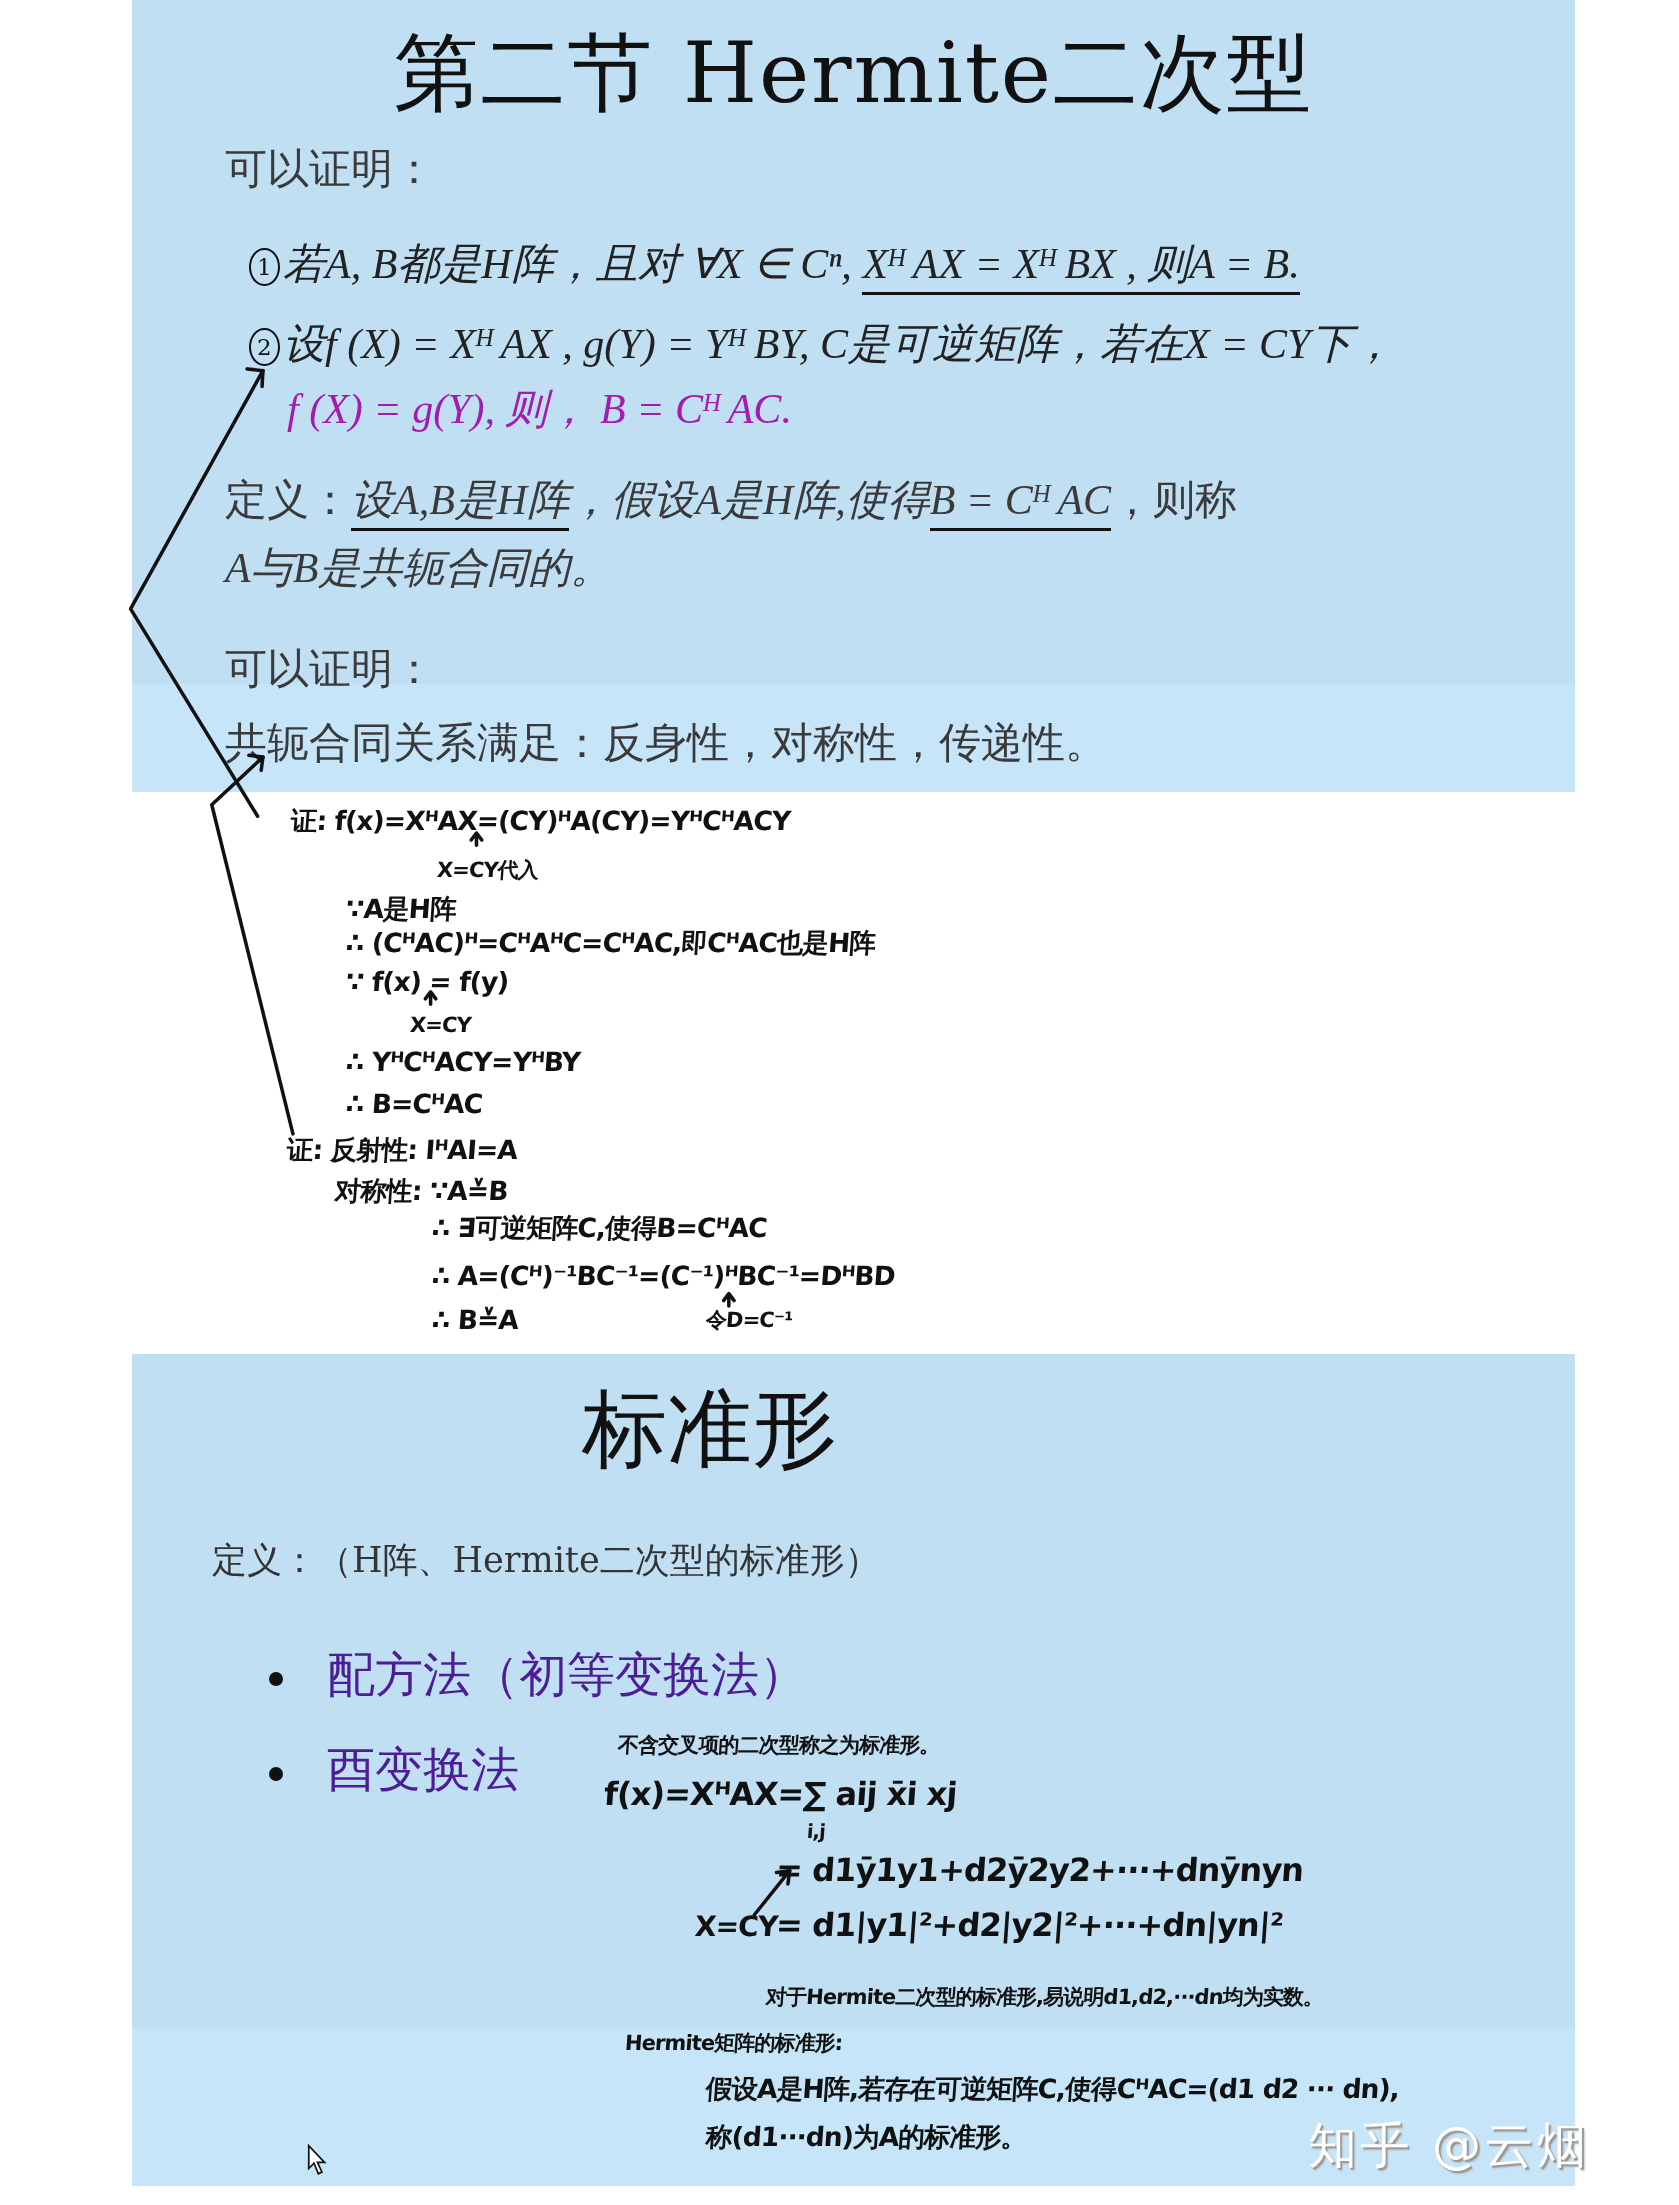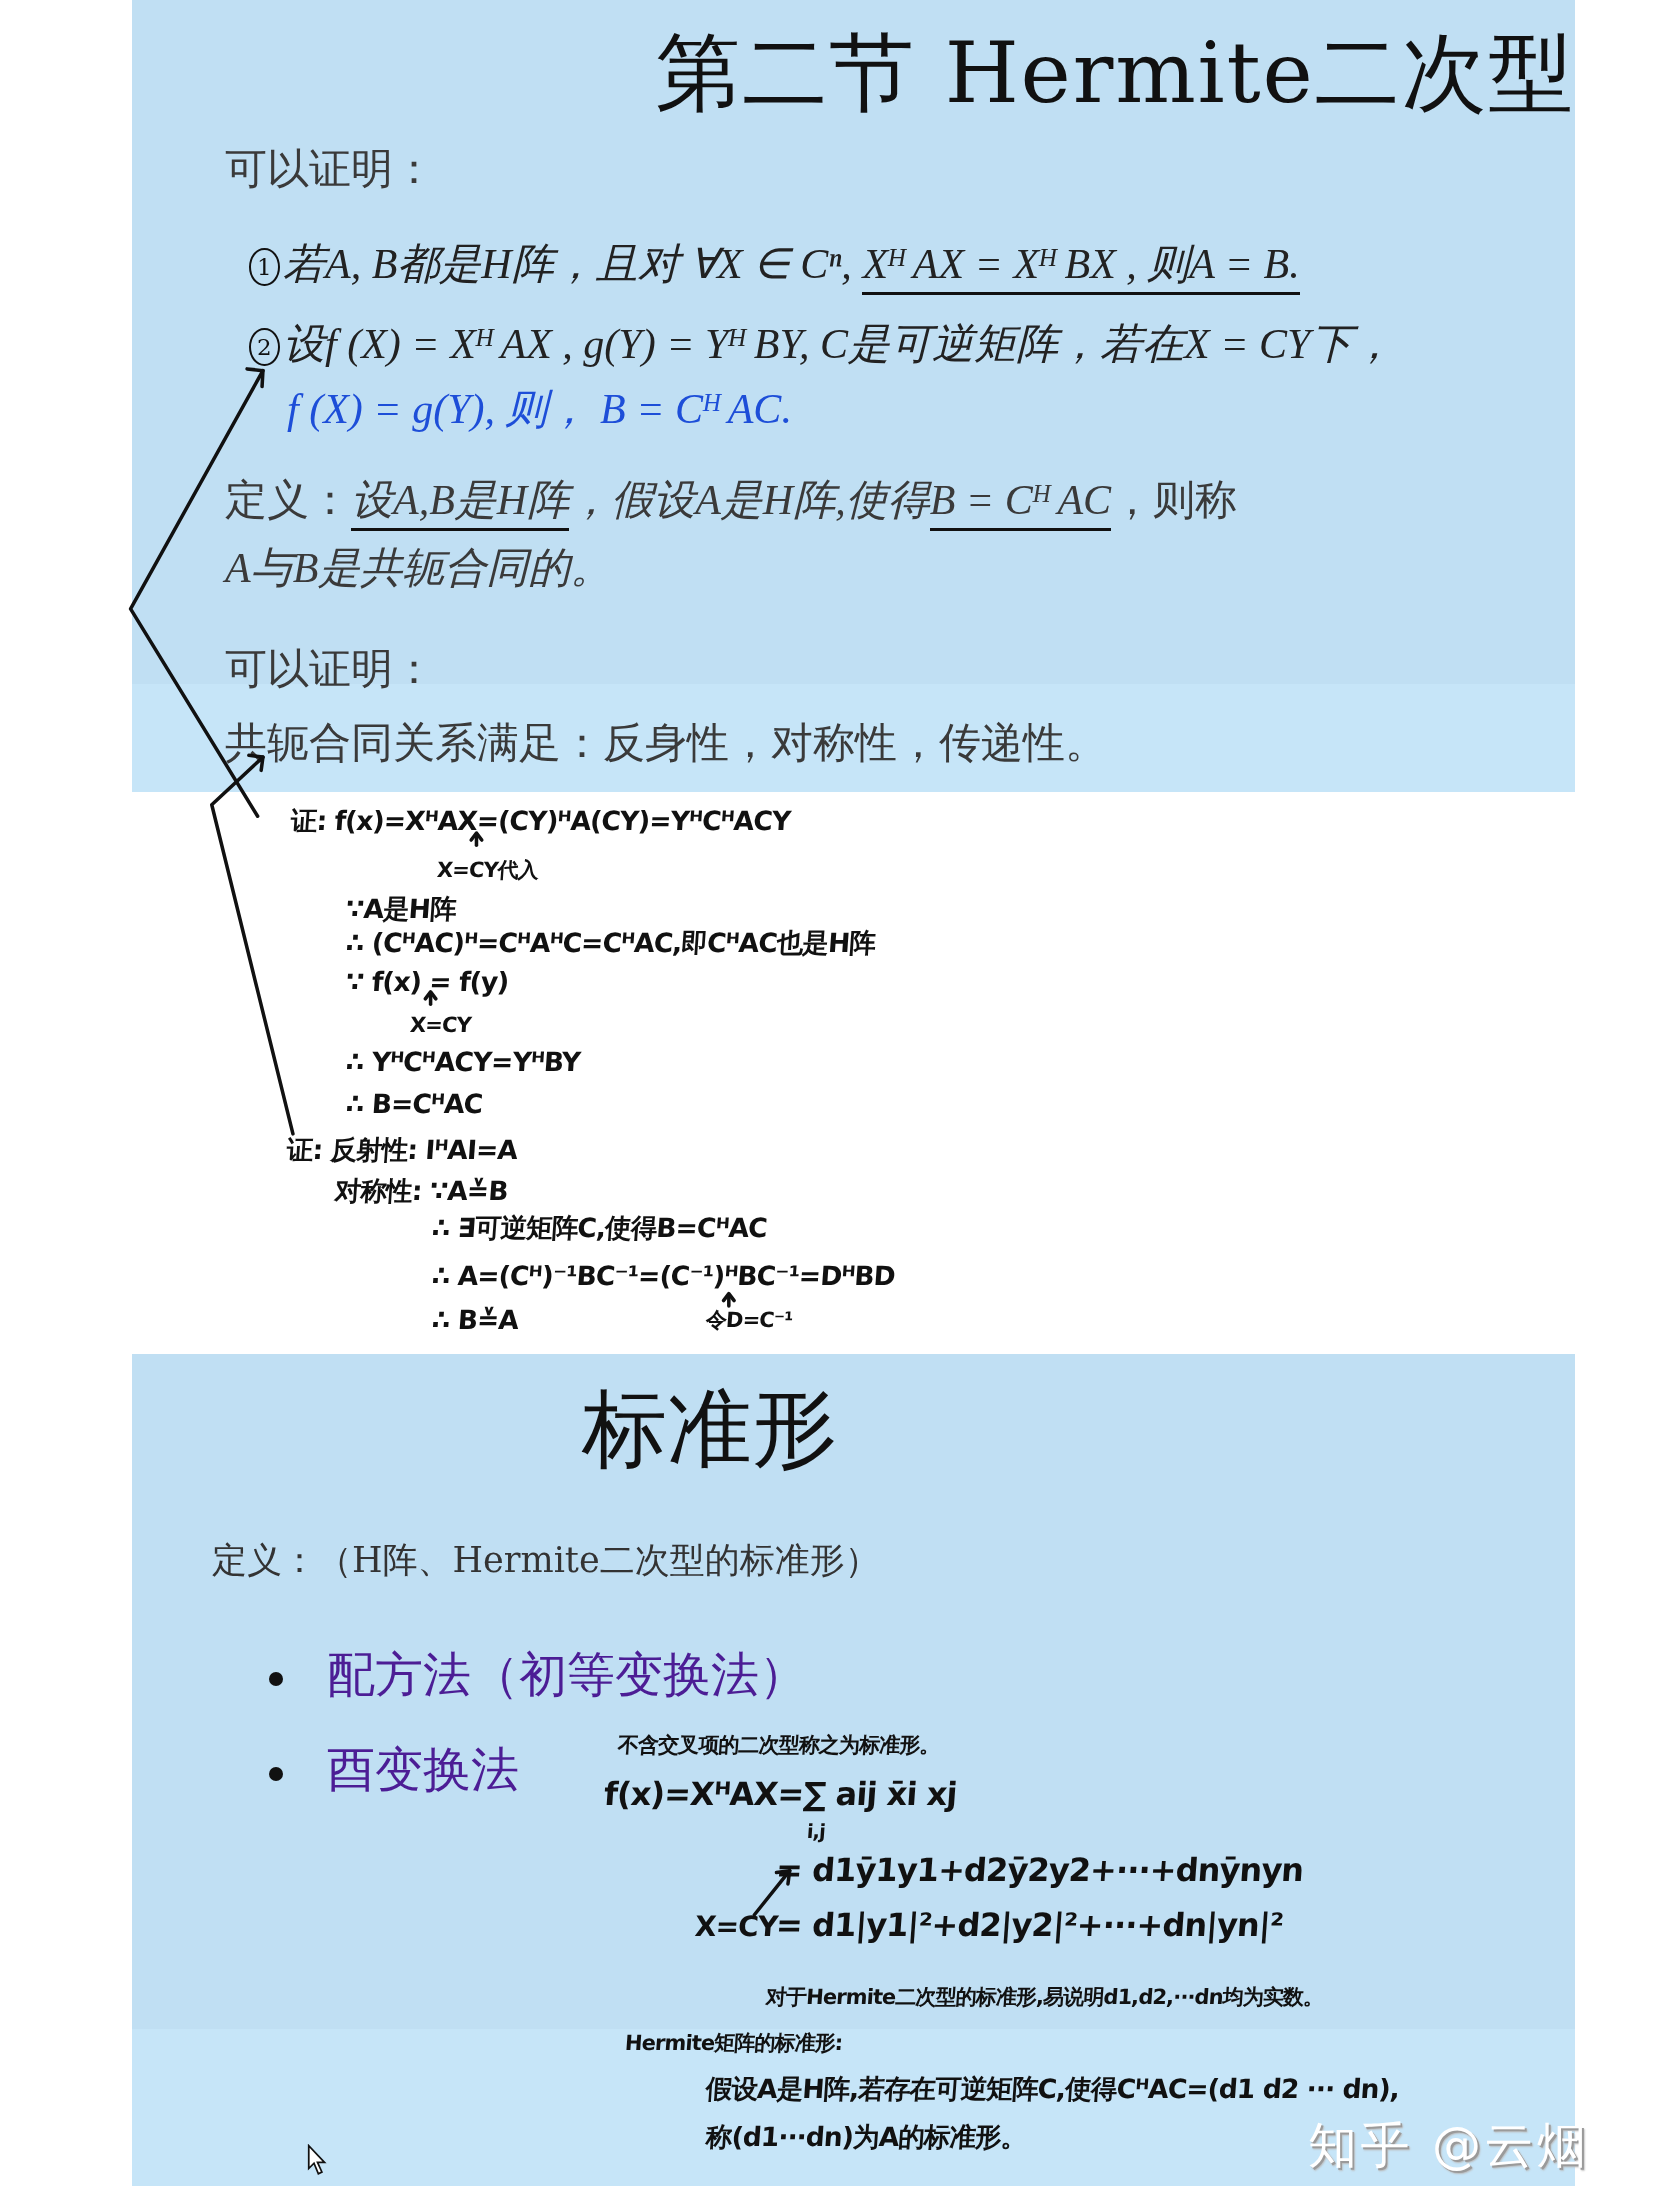--- a/index.html
+++ b/index.html
@@ -33,32 +33,32 @@
     svg.overlay { position: absolute; left: 0; top: 0; width: 1680px; height: 2206px; pointer-events: none; }
 
     .cursor { position: absolute; left: 307px; top: 2144px; width: 21px; height: 35px; }
   </style>
 </head>
 <body>
 
 <div class="slide slide-top"></div>
 <div class="slide-top-lower"></div>
 
-<div class="title t1" style="left:132px;width:1443px;text-align:right;">第二节 Hermite二次型</div>
+<div class="title t1" style="left:132px;width:1443px;">第二节 Hermite二次型</div>
 
 <div class="txt" style="left:225px; top:141px;">可以证明：</div>
 
 <div class="txt" style="left:249px; top:236px; color:#222;">
   <span class="circ">1</span><span class="math">若A, B都是H阵，且对 ∀X ∈ Cⁿ, </span><span class="math ul">Xᴴ AX = Xᴴ BX , 则A = B.</span>
 </div>
 
 <div class="txt" style="left:249px; top:316px; color:#222;">
   <span class="circ">2</span><span class="math">设f (X) = Xᴴ AX , g(Y) = Yᴴ BY, C是可逆矩阵，若在X = CY下，</span>
 </div>
-<div class="txt math" style="left:287px; top:381px; color:#1d4ed8;">f (X) = g(Y), 则， B = Cᴴ AC.</div>
+<div class="txt math" style="left:287px; top:381px; color:#a21caf;">f (X) = g(Y), 则， B = Cᴴ AC.</div>
 
 <div class="txt" style="left:225px; top:472px;">
   <span>定义：</span><span class="math ul">设A,B是H阵</span><span class="math">，假设A是H阵,使得</span><span class="math ul">B = Cᴴ AC</span><span>，则称</span>
 </div>
 <div class="txt math" style="left:225px; top:540px;">A与B是共轭合同的。</div>
 
 <div class="txt" style="left:225px; top:641px;">可以证明：</div>
 <div class="txt" style="left:225px; top:715px;">共轭合同关系满足：反身性，对称性，传递性。</div>
 
 <div class="hand h1" style="left:291px; top:803px;">证: f(x)=XᴴAX=(CY)ᴴA(CY)=YᴴCᴴACY</div>

